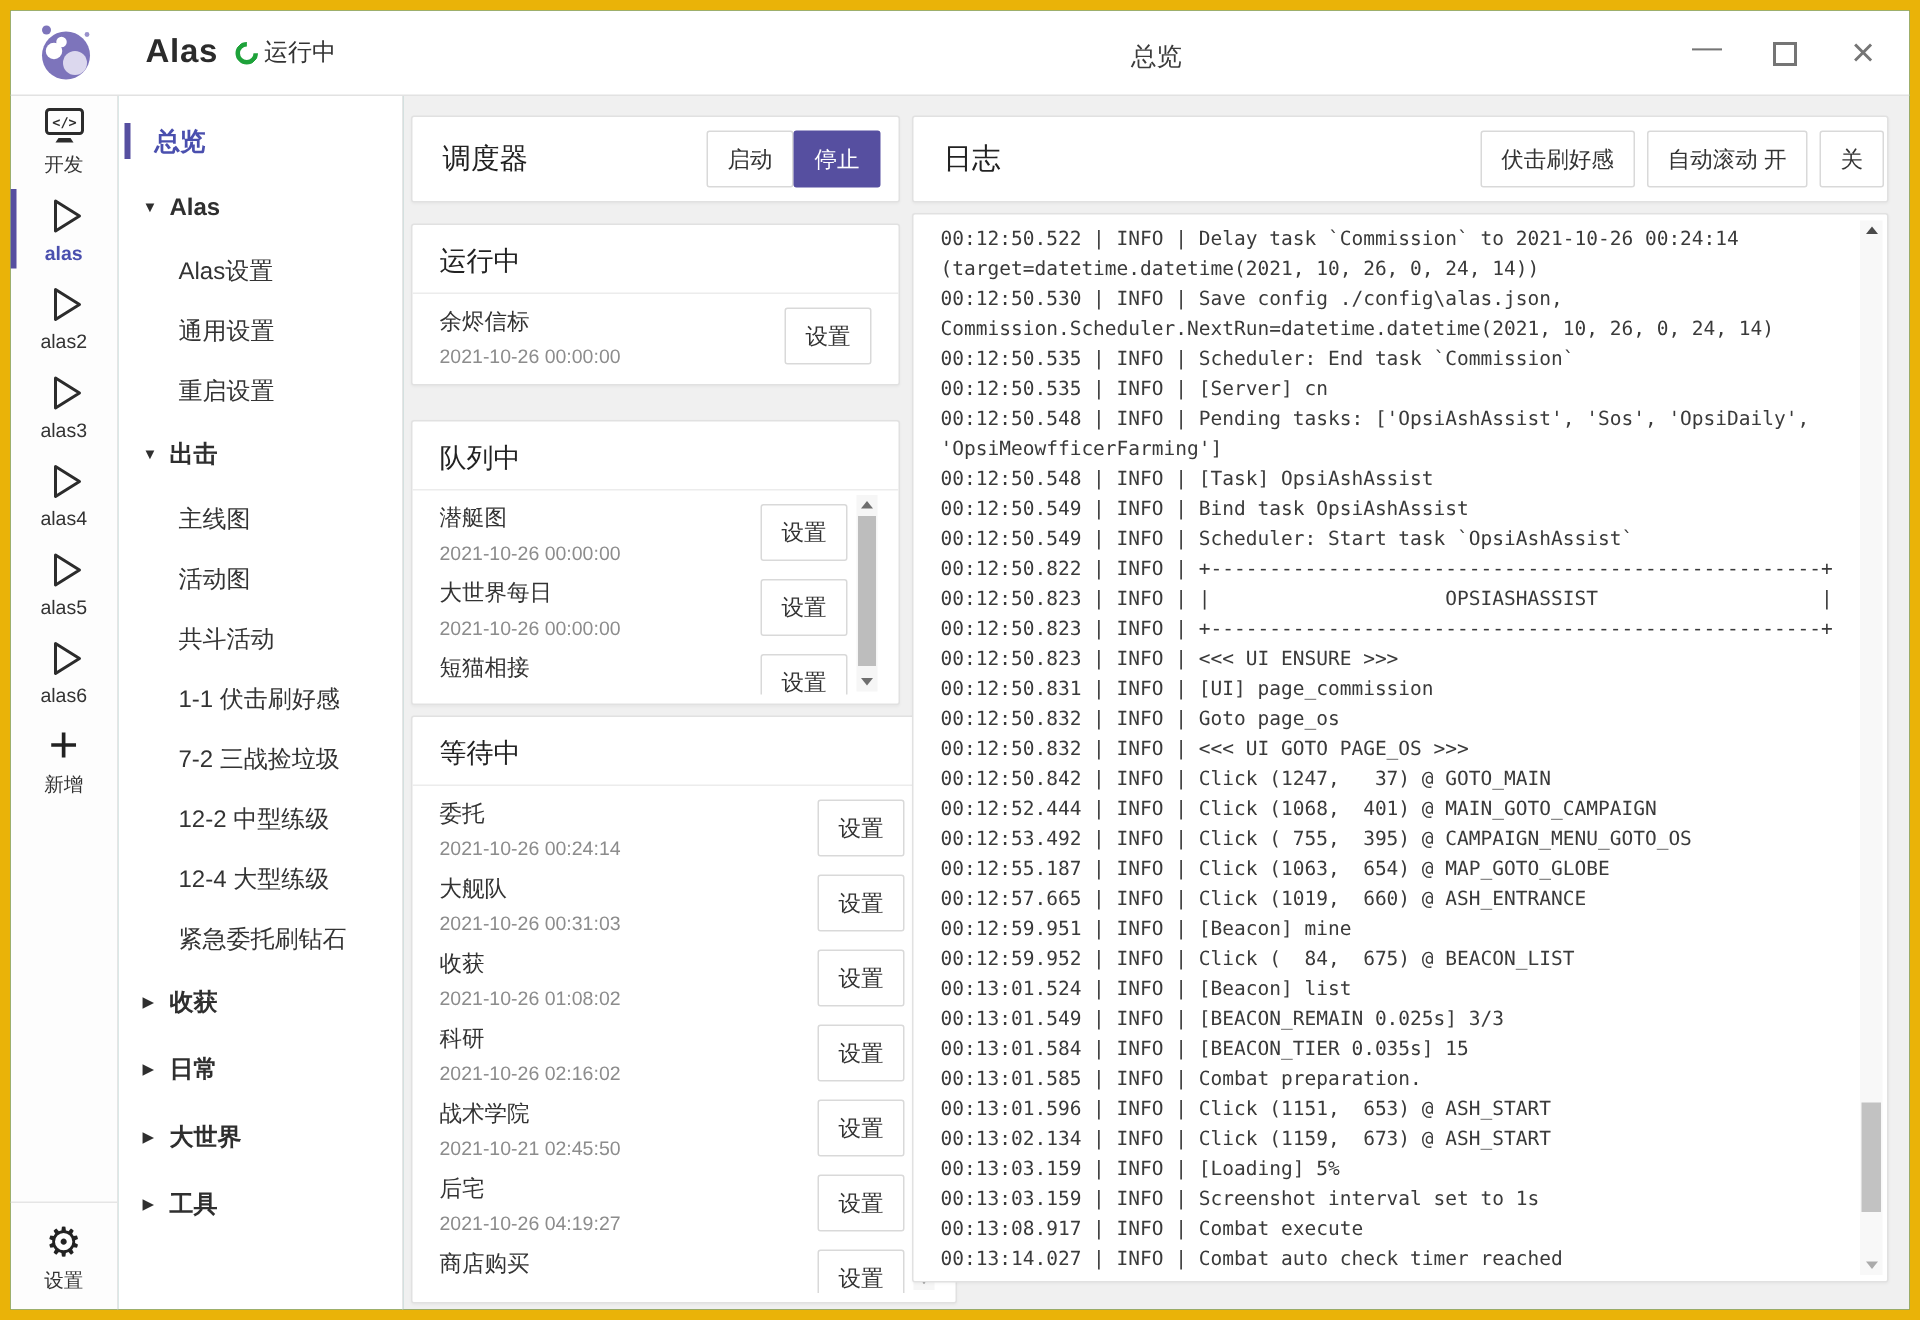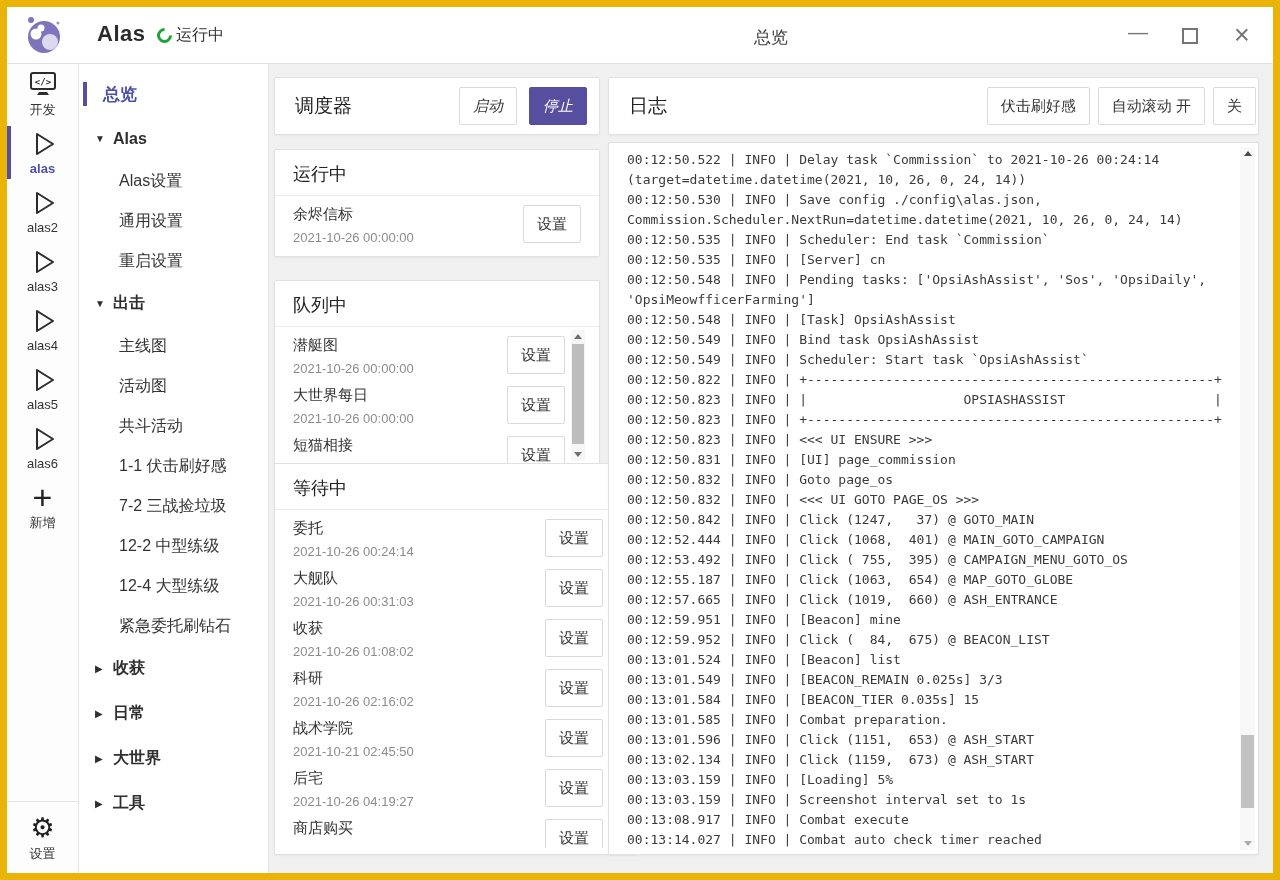--- a/index.html
+++ b/index.html
@@ -45,26 +45,26 @@
 
   
   .main { position:absolute; left:262px; top:57px; right:0; bottom:0; background:#f0f0f0; }
   .card { position:absolute; background:#fff; border:1px solid #e1e1e1; border-radius:2px; box-shadow:0 1px 2px rgba(0,0,0,0.04); }
 
   .scheduler-card { left:5px; top:13px; width:326px; height:58px; display:flex; align-items:center; padding:0 12px 0 20px; }
   .panel-title { font-size:19px; color:#222; }
   .scheduler-card .panel-title { flex:1; }
   .btn { background:#fff; border:1px solid #d9d9d9; border-radius:2px; color:#333; font-size:15px; height:38px; padding:0 13px; cursor:pointer; font-family:inherit; }
   .btn.primary { background:var(--accent); border-color:var(--accent); color:#fff; }
-  .scheduler-card .btn { margin-left:12px;font-style:italic; }
+  .scheduler-card .btn { margin-left:0; }
 
   .section-card .sec-head { height:46px; padding:12px 18px 0; font-size:18px; color:#222; border-bottom:1px solid #ececec; }
   .running-card { left:5px; top:85px; width:326px; height:108px; }
   .pending-card { left:5px; top:192px; width:326px; height:190px;margin-top:24px; }
-  .waiting-card { left:5px; top:399px; width:364px; height:392px; }
+  .waiting-card { left:5px; top:413px; width:364px; height:392px; }
   .task-scroll { position:absolute; left:0; right:0; top:47px; bottom:6px; overflow:hidden; padding:8px 34px 0 18px; }
   .running-card .task-scroll { padding-right:18px; }
   .task-row { display:flex; align-items:flex-start; justify-content:space-between; height:50px; }
   .task-name { font-size:15px; color:#333; }
   .task-time { font-size:13px; color:#8c8c8c; margin-top:6px; }
   .settings-btn { height:38px; width:58px; padding:0; flex:none; }
 
   
   .scrollbar { position:absolute; width:14px; background:#f6f6f6; }
   .task-sb { right:14px; top:49px; bottom:8px; }

